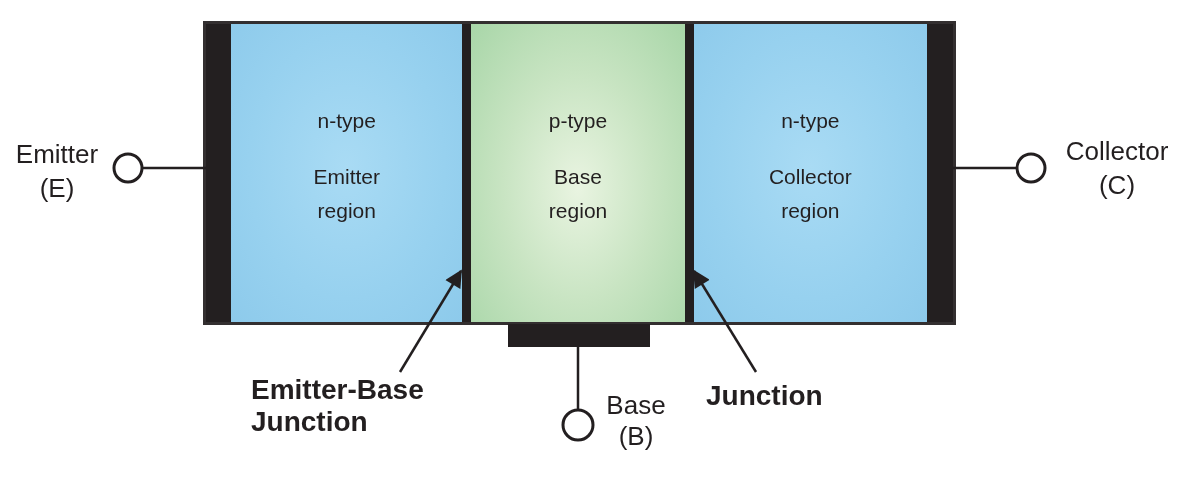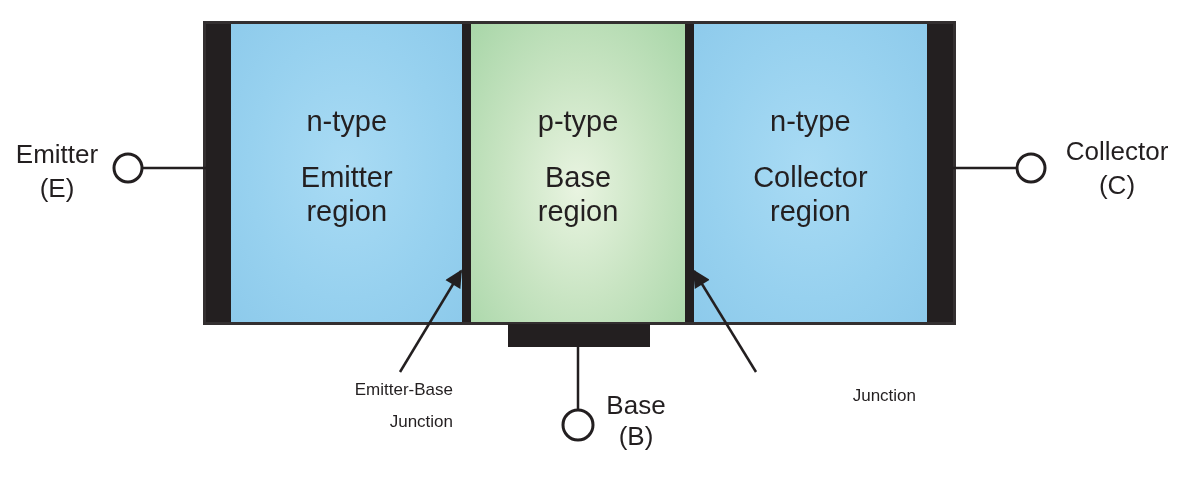--- a/index.html
+++ b/index.html
@@ -30,21 +30,21 @@
   }
   .contact-left  { width: 26px; background: #231f20; }
   .contact-right { width: 27px; background: #231f20; }
   .junction-bar  { width: 9px;  background: #231f20; }
   .region {
     display: flex;
     flex-direction: column;
     align-items: center;
     padding-top: 80px;
     box-sizing: border-box;
-    font-size: 29px;
+    font-size: 21px;
     line-height: 34px;
     text-align: center;
   }
   .region-emitter {
     width: 240px;
     background: radial-gradient(ellipse at 50% 48%, #a9dbf4 0%, #97d1ef 60%, #8dcaeb 100%);
   }
   .region-base {
     width: 222px;
     background: radial-gradient(ellipse at 50% 55%, #e9f4e1 0%, #c8e4c2 50%, #a8d6a8 100%);
@@ -80,24 +80,25 @@
     text-align: center;
     font-size: 26px;
     line-height: 34px;
     white-space: nowrap;
   }
   .label-emitter    { left: 5px;    top: 137px; width: 104px; }
   .label-collector  { left: 1058px; top: 134px; width: 118px; }
   .label-base       { left: 601px;  top: 390px; width: 70px; line-height: 31px; }
   .junction-label {
     position: absolute;
-    text-align: right;
-    font-size: 17px;
+    text-align: left;
+    font-size: 28px;
     line-height: 32px;
     white-space: nowrap;
+    font-weight: bold;
   }
   .label-eb-junction { left: 251px; top: 374px; width: 202px; }
   .label-cb-junction { left: 706px; top: 380px; width: 210px; }
 </style>
 </head>
 <body>
 
 <div class="canvas">
 
   <div class="device">

